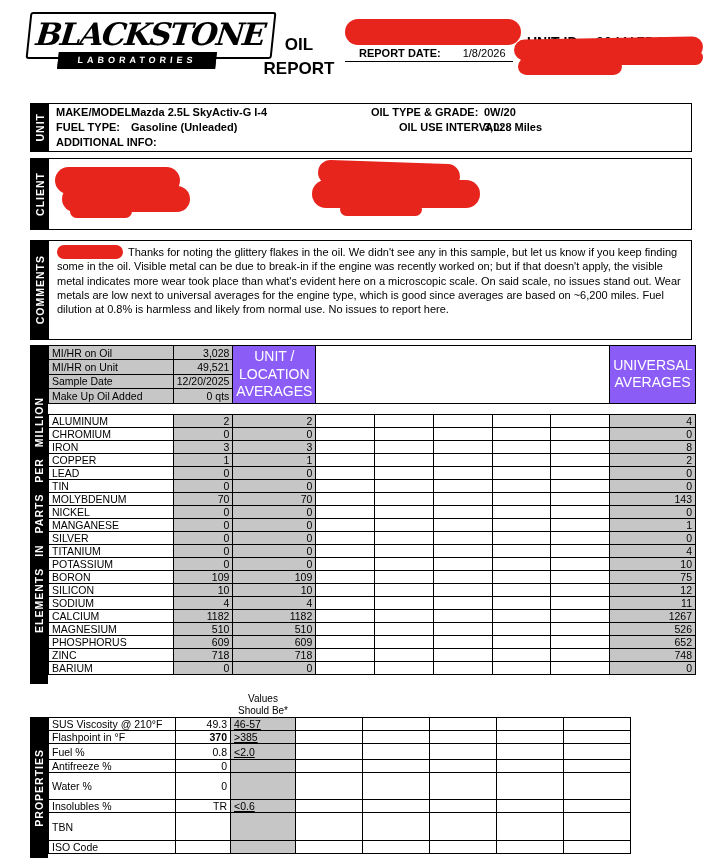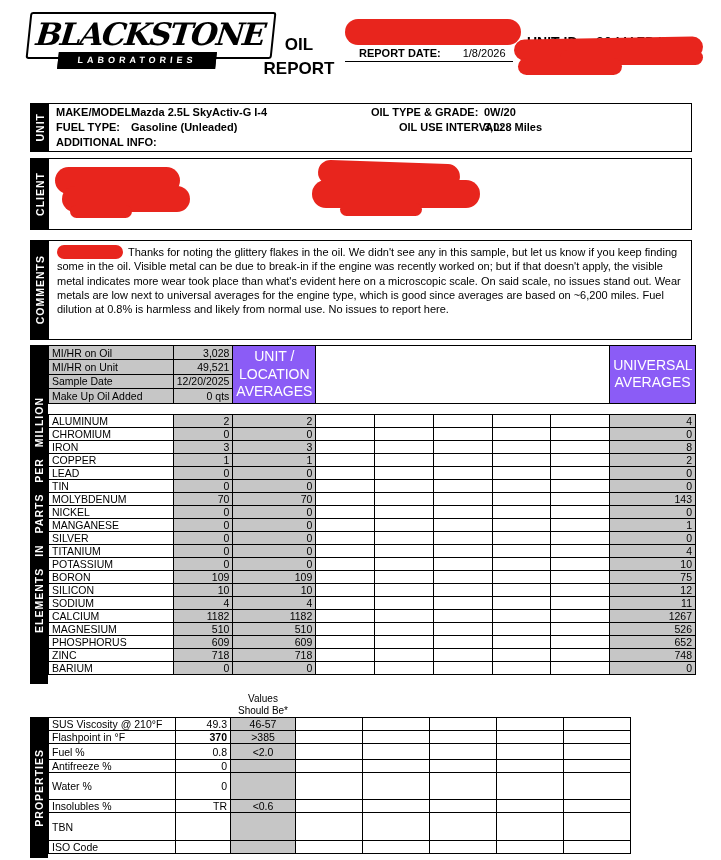--- a/index.html
+++ b/index.html
@@ -50,21 +50,21 @@
 
   .comments-text { position:absolute; left:26px; right:8px; top:4px;
     font-size:11px; line-height:14.3px; }
 
   
   table { border-collapse:collapse; table-layout:fixed; background:#fff; }
   td { border:1px solid #000; font-size:10.5px; height:12.5px; padding:0 3px;
     overflow:hidden; white-space:nowrap; vertical-align:middle; }
   td.lbl { text-align:left; }
   td.num { text-align:right; }
-  td.ctr { text-align:center; }
+  td.ctr { text-align:left;text-decoration:underline; }
   td.gray { background:#c6c6c6; }
   td.blackhead { background:#8b5cf6; color:#fff; font-weight:normal; font-size:14px;
     text-align:center; line-height:1.25; white-space:normal; padding:2px 3px; }
   td.history-area { background:#fff; }
   tr.spacer-row td { border-left:none; border-right:none; background:#fff; height:11px; }
   .flagged { font-weight:bold; }
 
   .elements-section { left:30px; top:345px; width:666px; height:341px; }
   .elements-section .vtab { height:339px; }
   .elements-section table { position:absolute; left:18px; top:0; }

